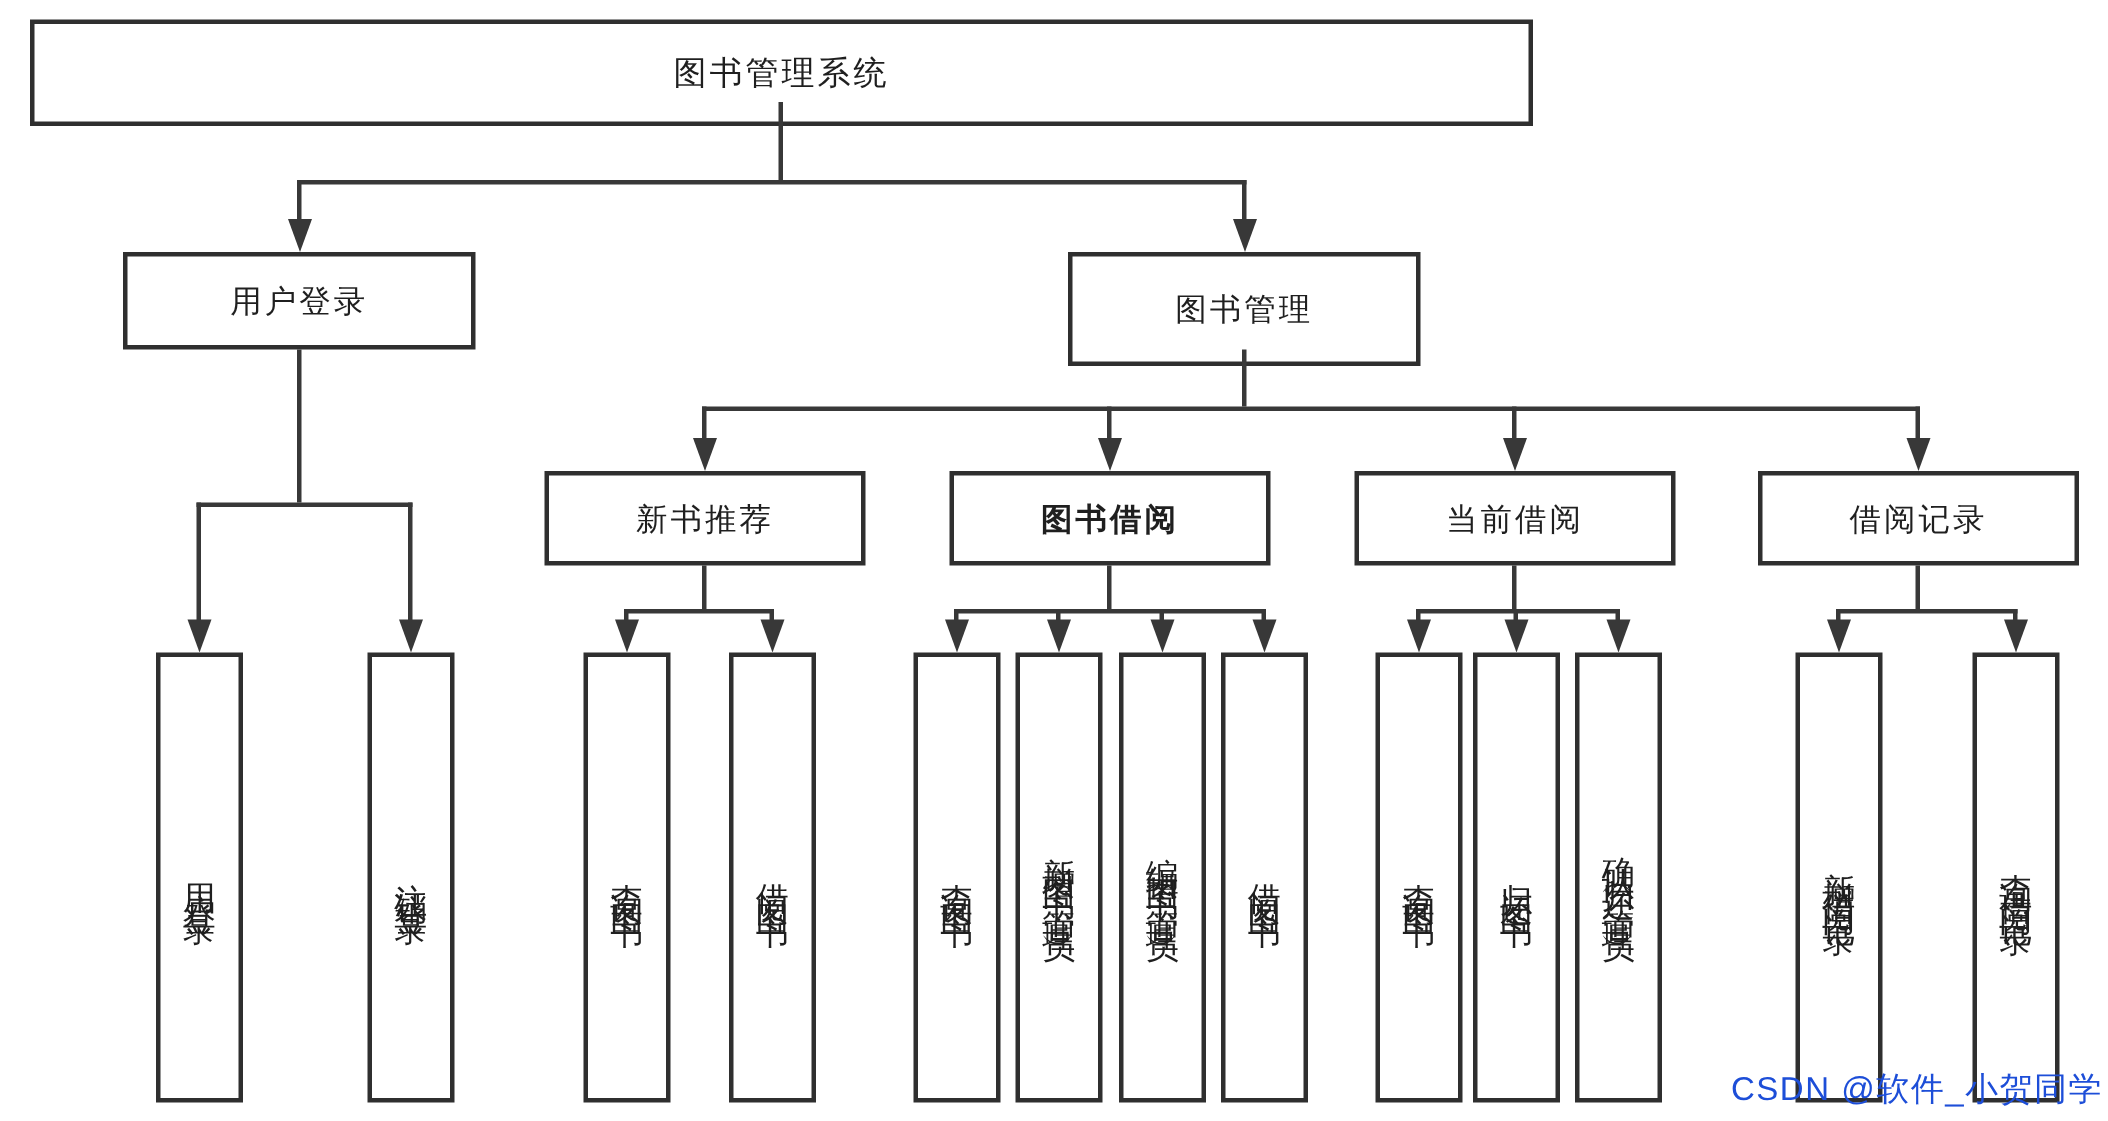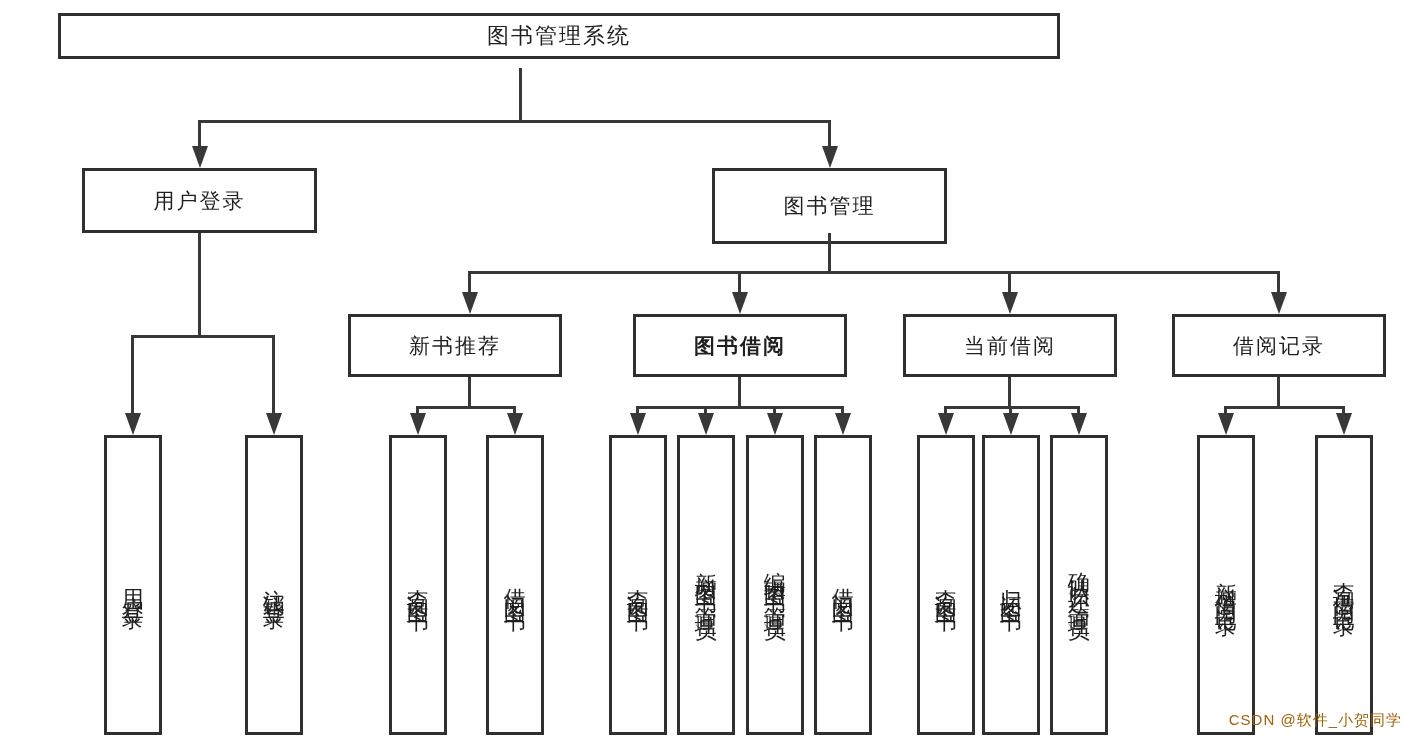--- a/index.html
+++ b/index.html
@@ -20,29 +20,29 @@
   }
   .vline { position:absolute; width:3px; background:#383838; }
   .hline { position:absolute; height:3px; background:#383838; }
   .tri {
     position:absolute; width:0; height:0;
     border-left:8px solid transparent; border-right:8px solid transparent;
     border-top:22px solid #383838;
   }
   .watermark {
     position:absolute; top:711px; right:3px;
-    font-size:15px; letter-spacing:1px; color:#a16207; z-index:5;
+    font-size:22px; letter-spacing:1px; color:#1d4ed8; z-index:5;
   }
 </style>
 </head>
 <body>
 
 <div class="stage">
 
-  <div class="box rootbox" style="left:20px; top:13px; width:1002px; height:46px;margin-left:38px;">图书管理系统</div>
+  <div class="box rootbox" style="left:20px; top:13px; width:1002px; height:71px;">图书管理系统</div>
 
   <div class="vline" style="left:519px; top:68px; height:52px;"></div>
   <div class="hline" style="left:198px; top:120px; width:633px;"></div>
   <div class="vline" style="left:198px; top:120px; height:28px;"></div>
   <div class="tri" style="left:192px; top:146px;"></div>
   <div class="vline" style="left:828px; top:120px; height:28px;"></div>
   <div class="tri" style="left:822px; top:146px;"></div>
 
   <div class="box" style="left:82px; top:168px; width:235px; height:65px;">用户登录</div>
   <div class="box" style="left:712px; top:168px; width:235px; height:76px;">图书管理</div>
@@ -58,21 +58,21 @@
   <div class="hline" style="left:468px; top:271px; width:812px;"></div>
   <div class="vline" style="left:468px; top:271px; height:24px;"></div>
   <div class="tri" style="left:462px; top:292px;"></div>
   <div class="vline" style="left:738px; top:271px; height:24px;"></div>
   <div class="tri" style="left:732px; top:292px;"></div>
   <div class="vline" style="left:1008px; top:271px; height:24px;"></div>
   <div class="tri" style="left:1002px; top:292px;"></div>
   <div class="vline" style="left:1277px; top:271px; height:24px;"></div>
   <div class="tri" style="left:1271px; top:292px;"></div>
 
-  <div class="box" style="left:348px; top:314px; width:214px; height:63px;">新书推荐</div>
+  <div class="box" style="left:363px; top:314px; width:214px; height:63px;">新书推荐</div>
   <div class="box" style="left:633px; top:314px; width:214px; height:63px;font-weight:bold;">图书借阅</div>
   <div class="box" style="left:903px; top:314px; width:214px; height:63px;">当前借阅</div>
   <div class="box" style="left:1172px; top:314px; width:214px; height:63px;">借阅记录</div>
 
   <div class="vline" style="left:468px; top:377px; height:29px;"></div>
   <div class="hline" style="left:416px; top:406px; width:100px;"></div>
   <div class="vline" style="left:416px; top:406px; height:10px;"></div>
   <div class="tri" style="left:410px; top:413px;"></div>
   <div class="vline" style="left:513px; top:406px; height:10px;"></div>
   <div class="tri" style="left:507px; top:413px;"></div>

